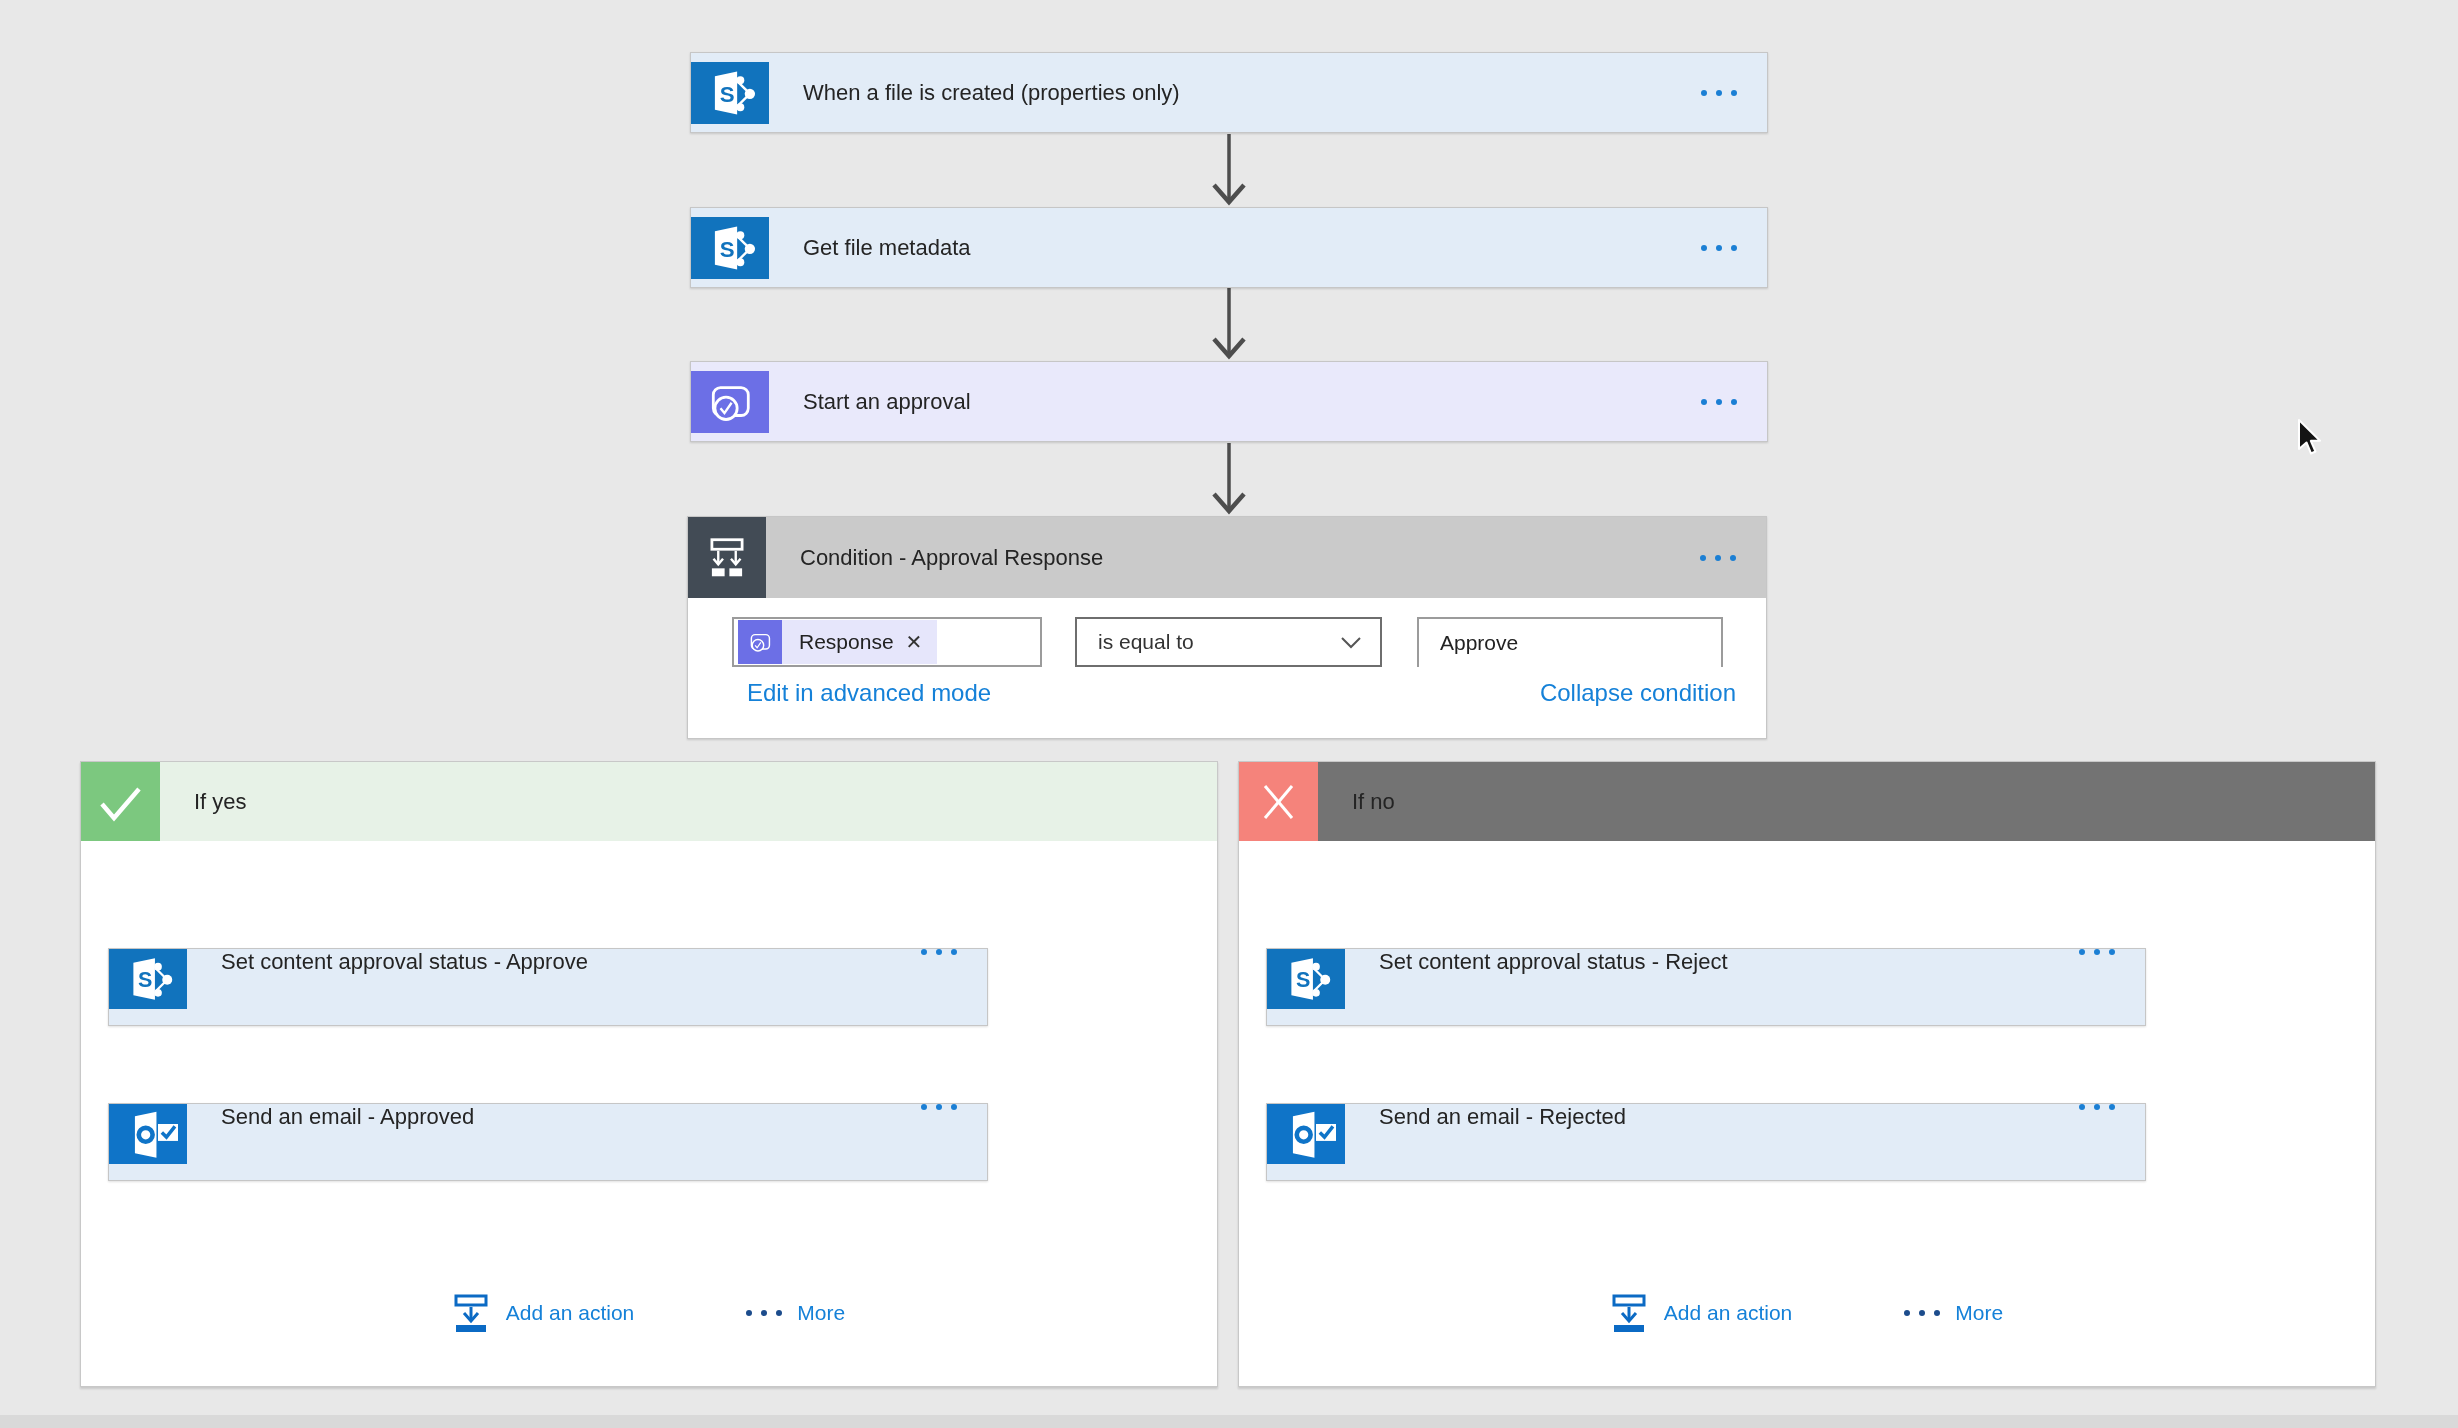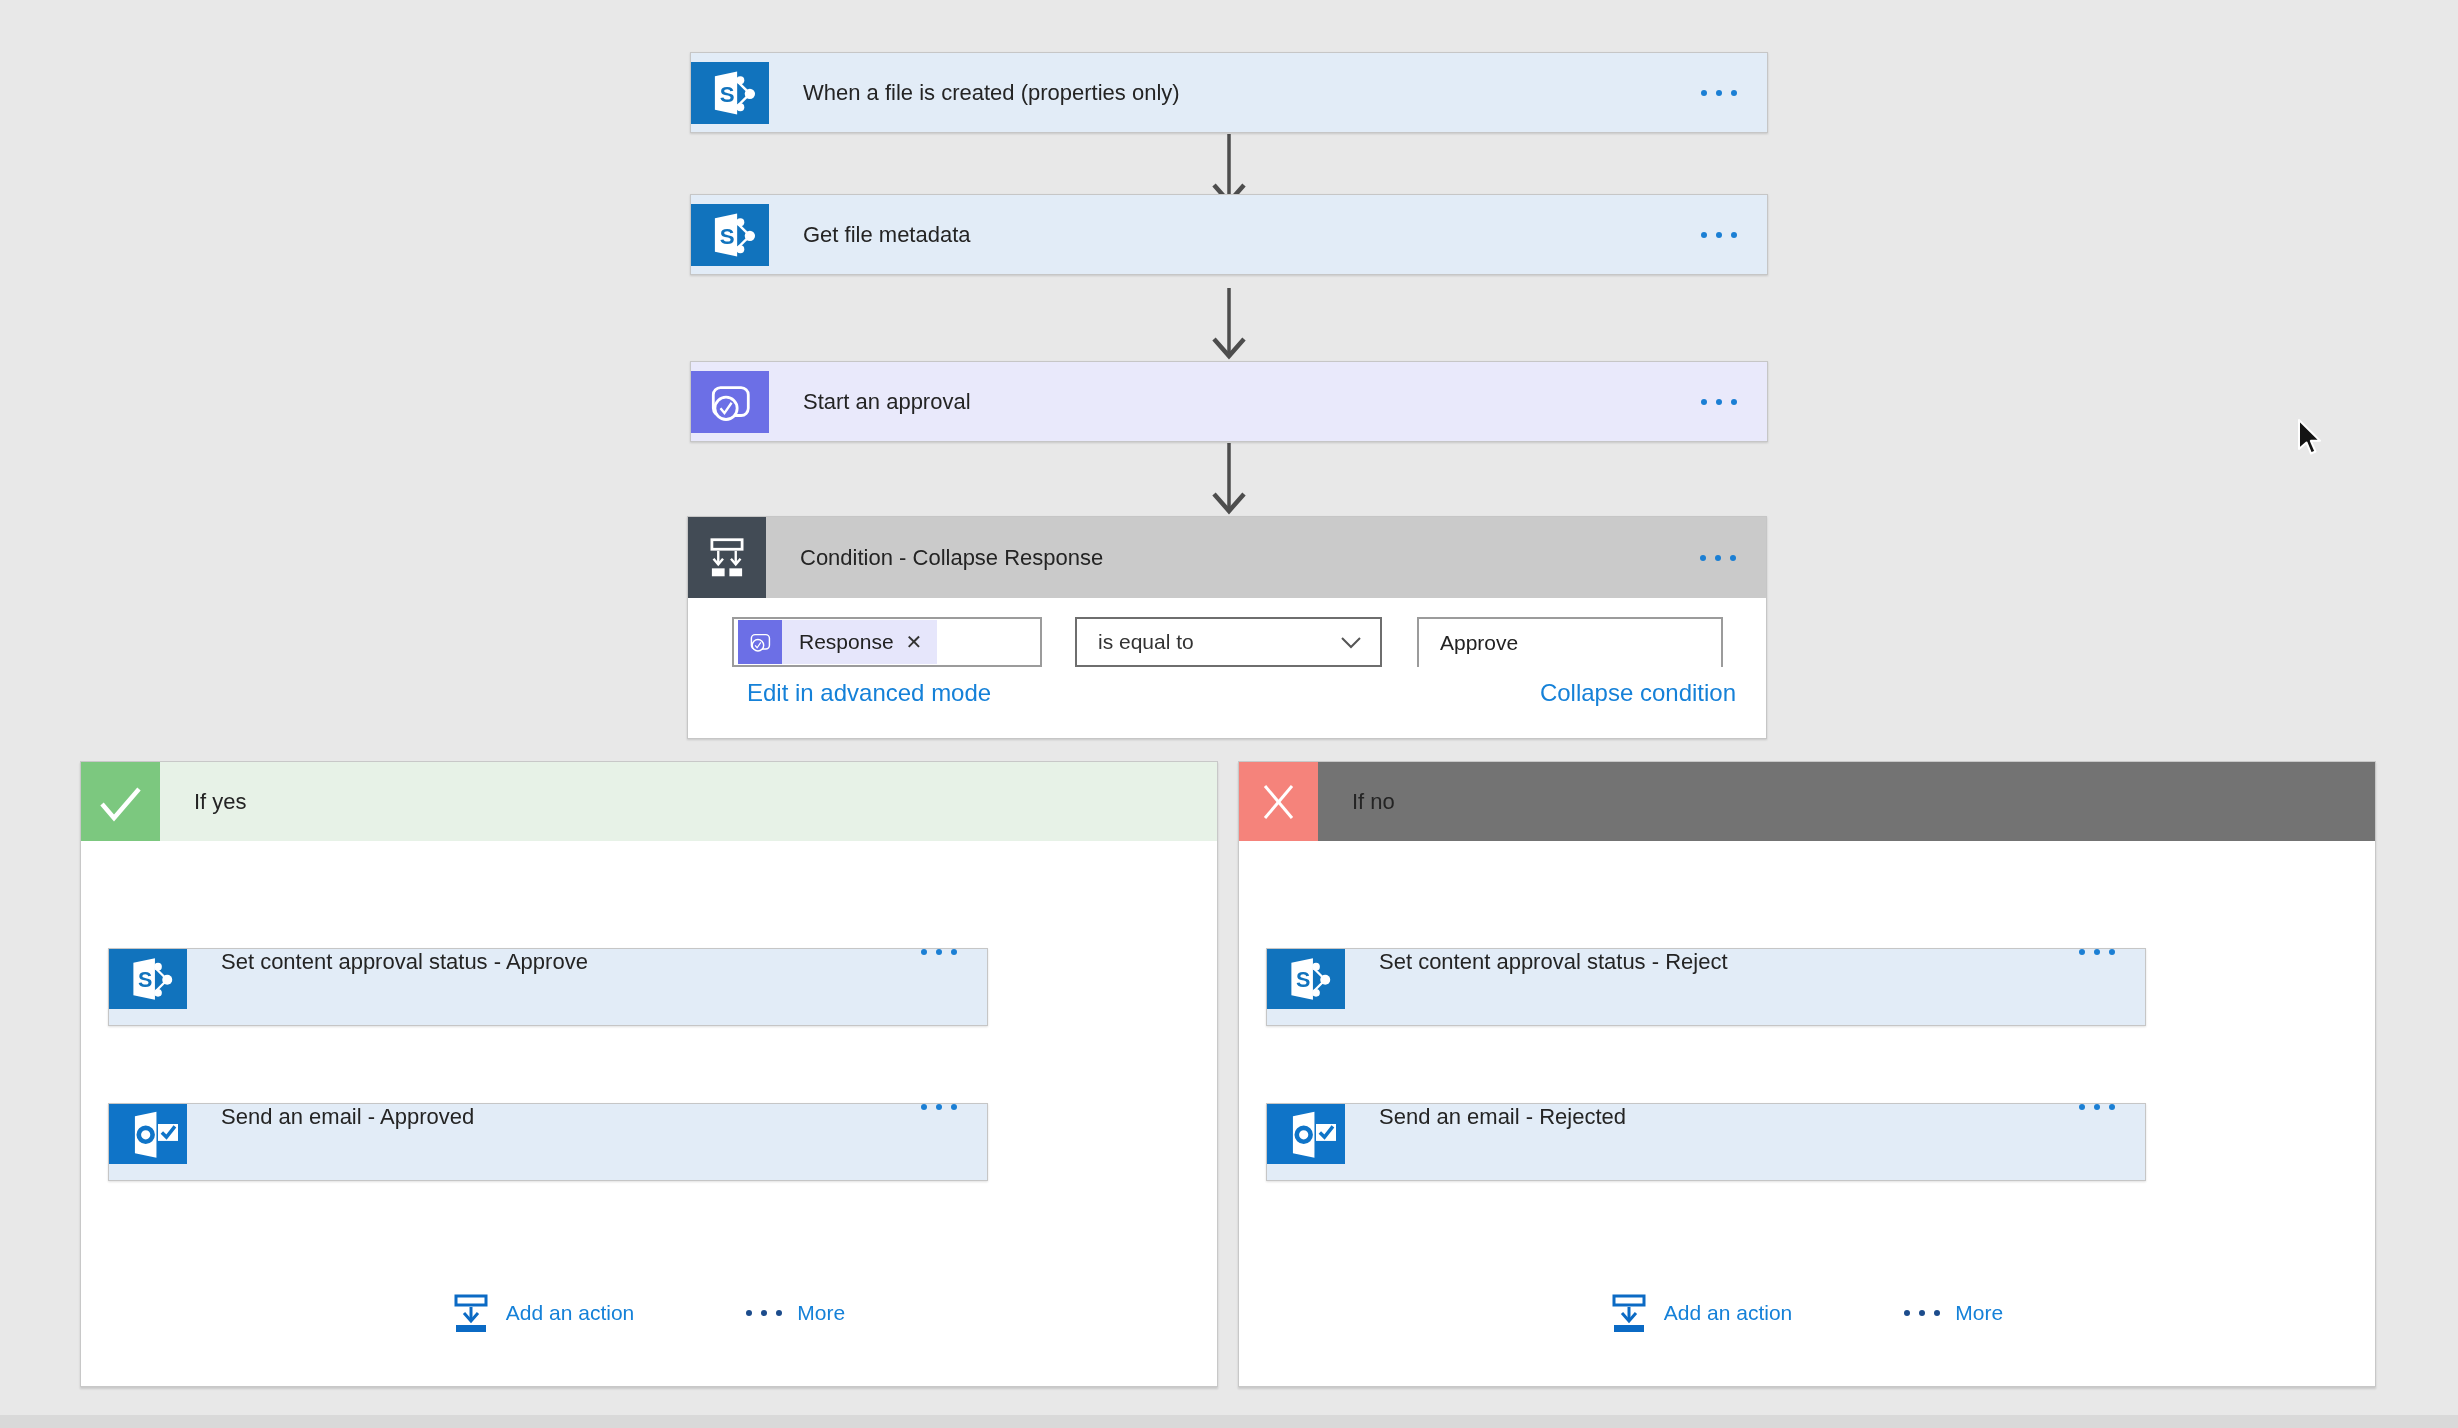--- a/index.html
+++ b/index.html
@@ -135,21 +135,21 @@
         </svg>
       </div>
     <div class="title">When a file is created (properties only)</div>
     <div class="dots">
         <i></i>
         <i></i>
         <i></i>
       </div>
   </div>
 
-  <div class="card sp-bg" style="left:690px;top:194px;width:1078px;height:81px">
+  <div class="card sp-bg" style="left:690px;top:207px;width:1078px;height:81px">
     <div class="iconbox ic-sp">
       <svg width="62" height="62">
           <use href="#sym-sharepoint"></use>
         </svg>
       </div>
     <div class="title">Get file metadata</div>
     <div class="dots">
         <i></i>
         <i></i>
         <i></i>
@@ -170,21 +170,21 @@
       </div>
   </div>
 
   <div class="cond">
     <div class="cond-header">
       <div class="iconbox ic-cond" style="width:78px;flex:0 0 78px;display:flex;align-items:center;justify-content:center;">
         <svg width="62" height="62">
             <use href="#sym-condition"></use>
           </svg>
         </div>
-      <div class="title">Condition - Collapse Response</div>
+      <div class="title">Condition - Approval Response</div>
       <div class="dots">
           <i></i>
           <i></i>
           <i></i>
         </div>
     </div>
     <div class="cond-body">
       <div class="cbox operand1">
         <div class="pill">
           <span class="pill-icon">

